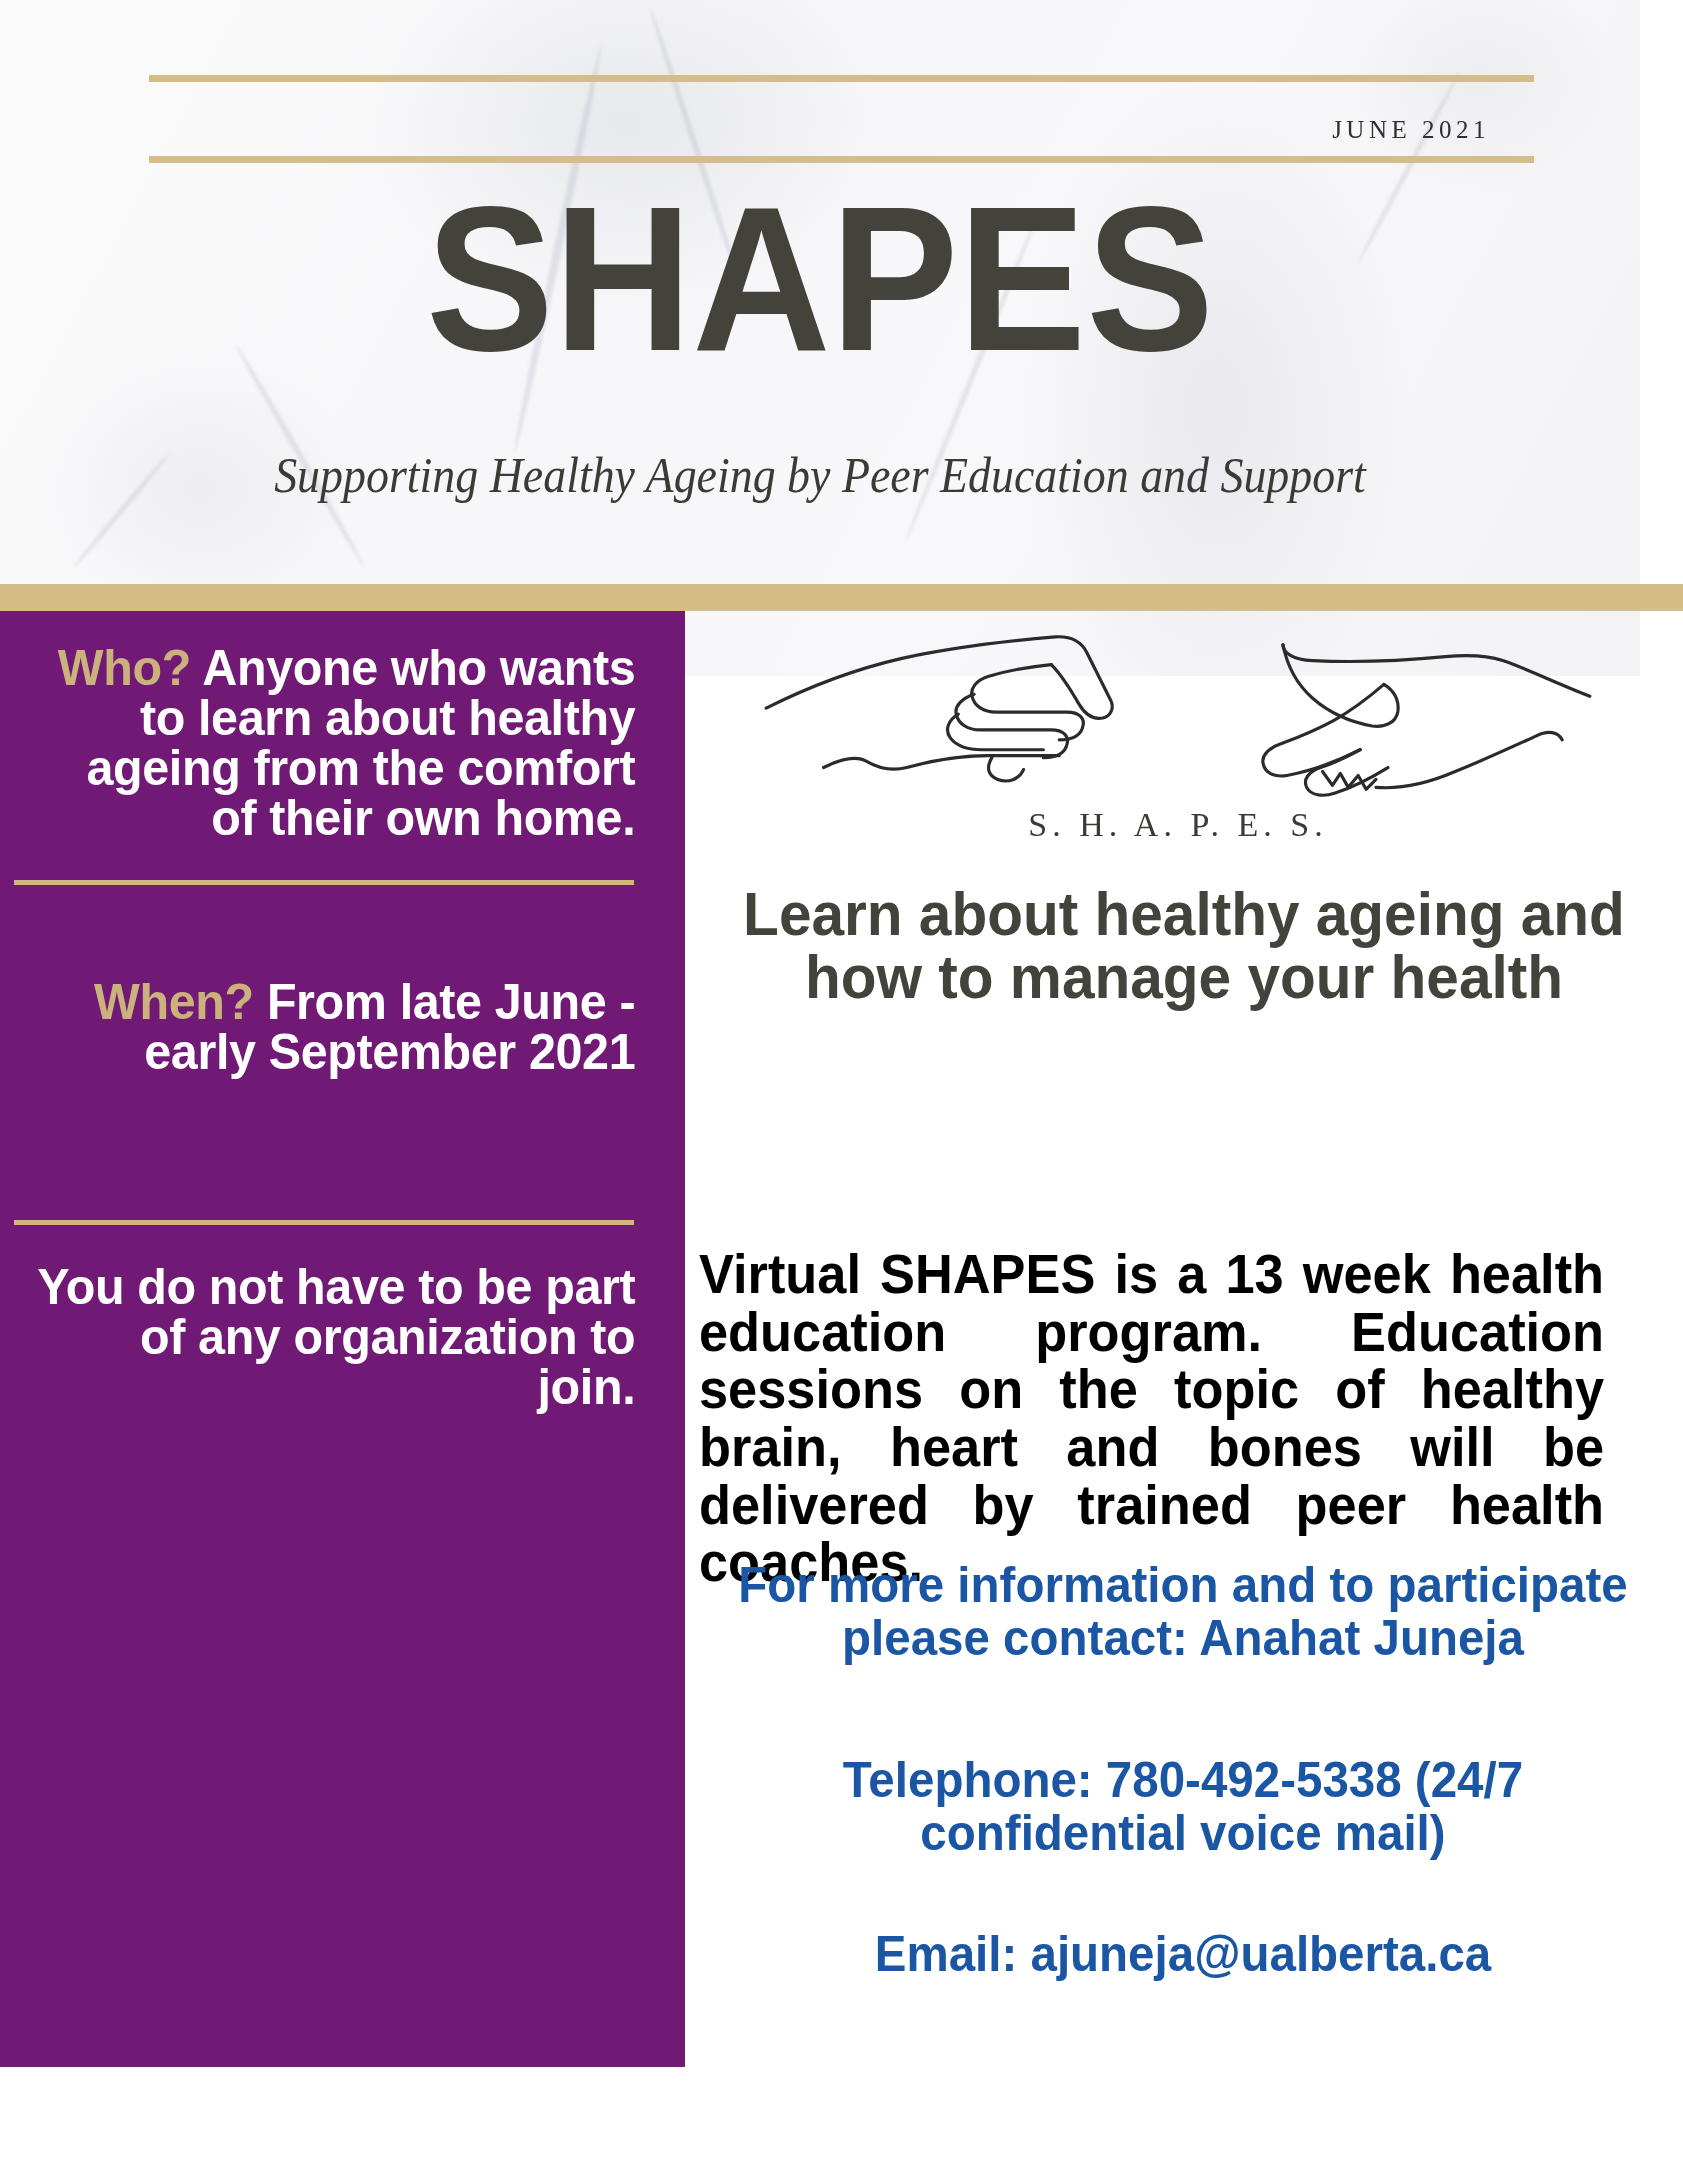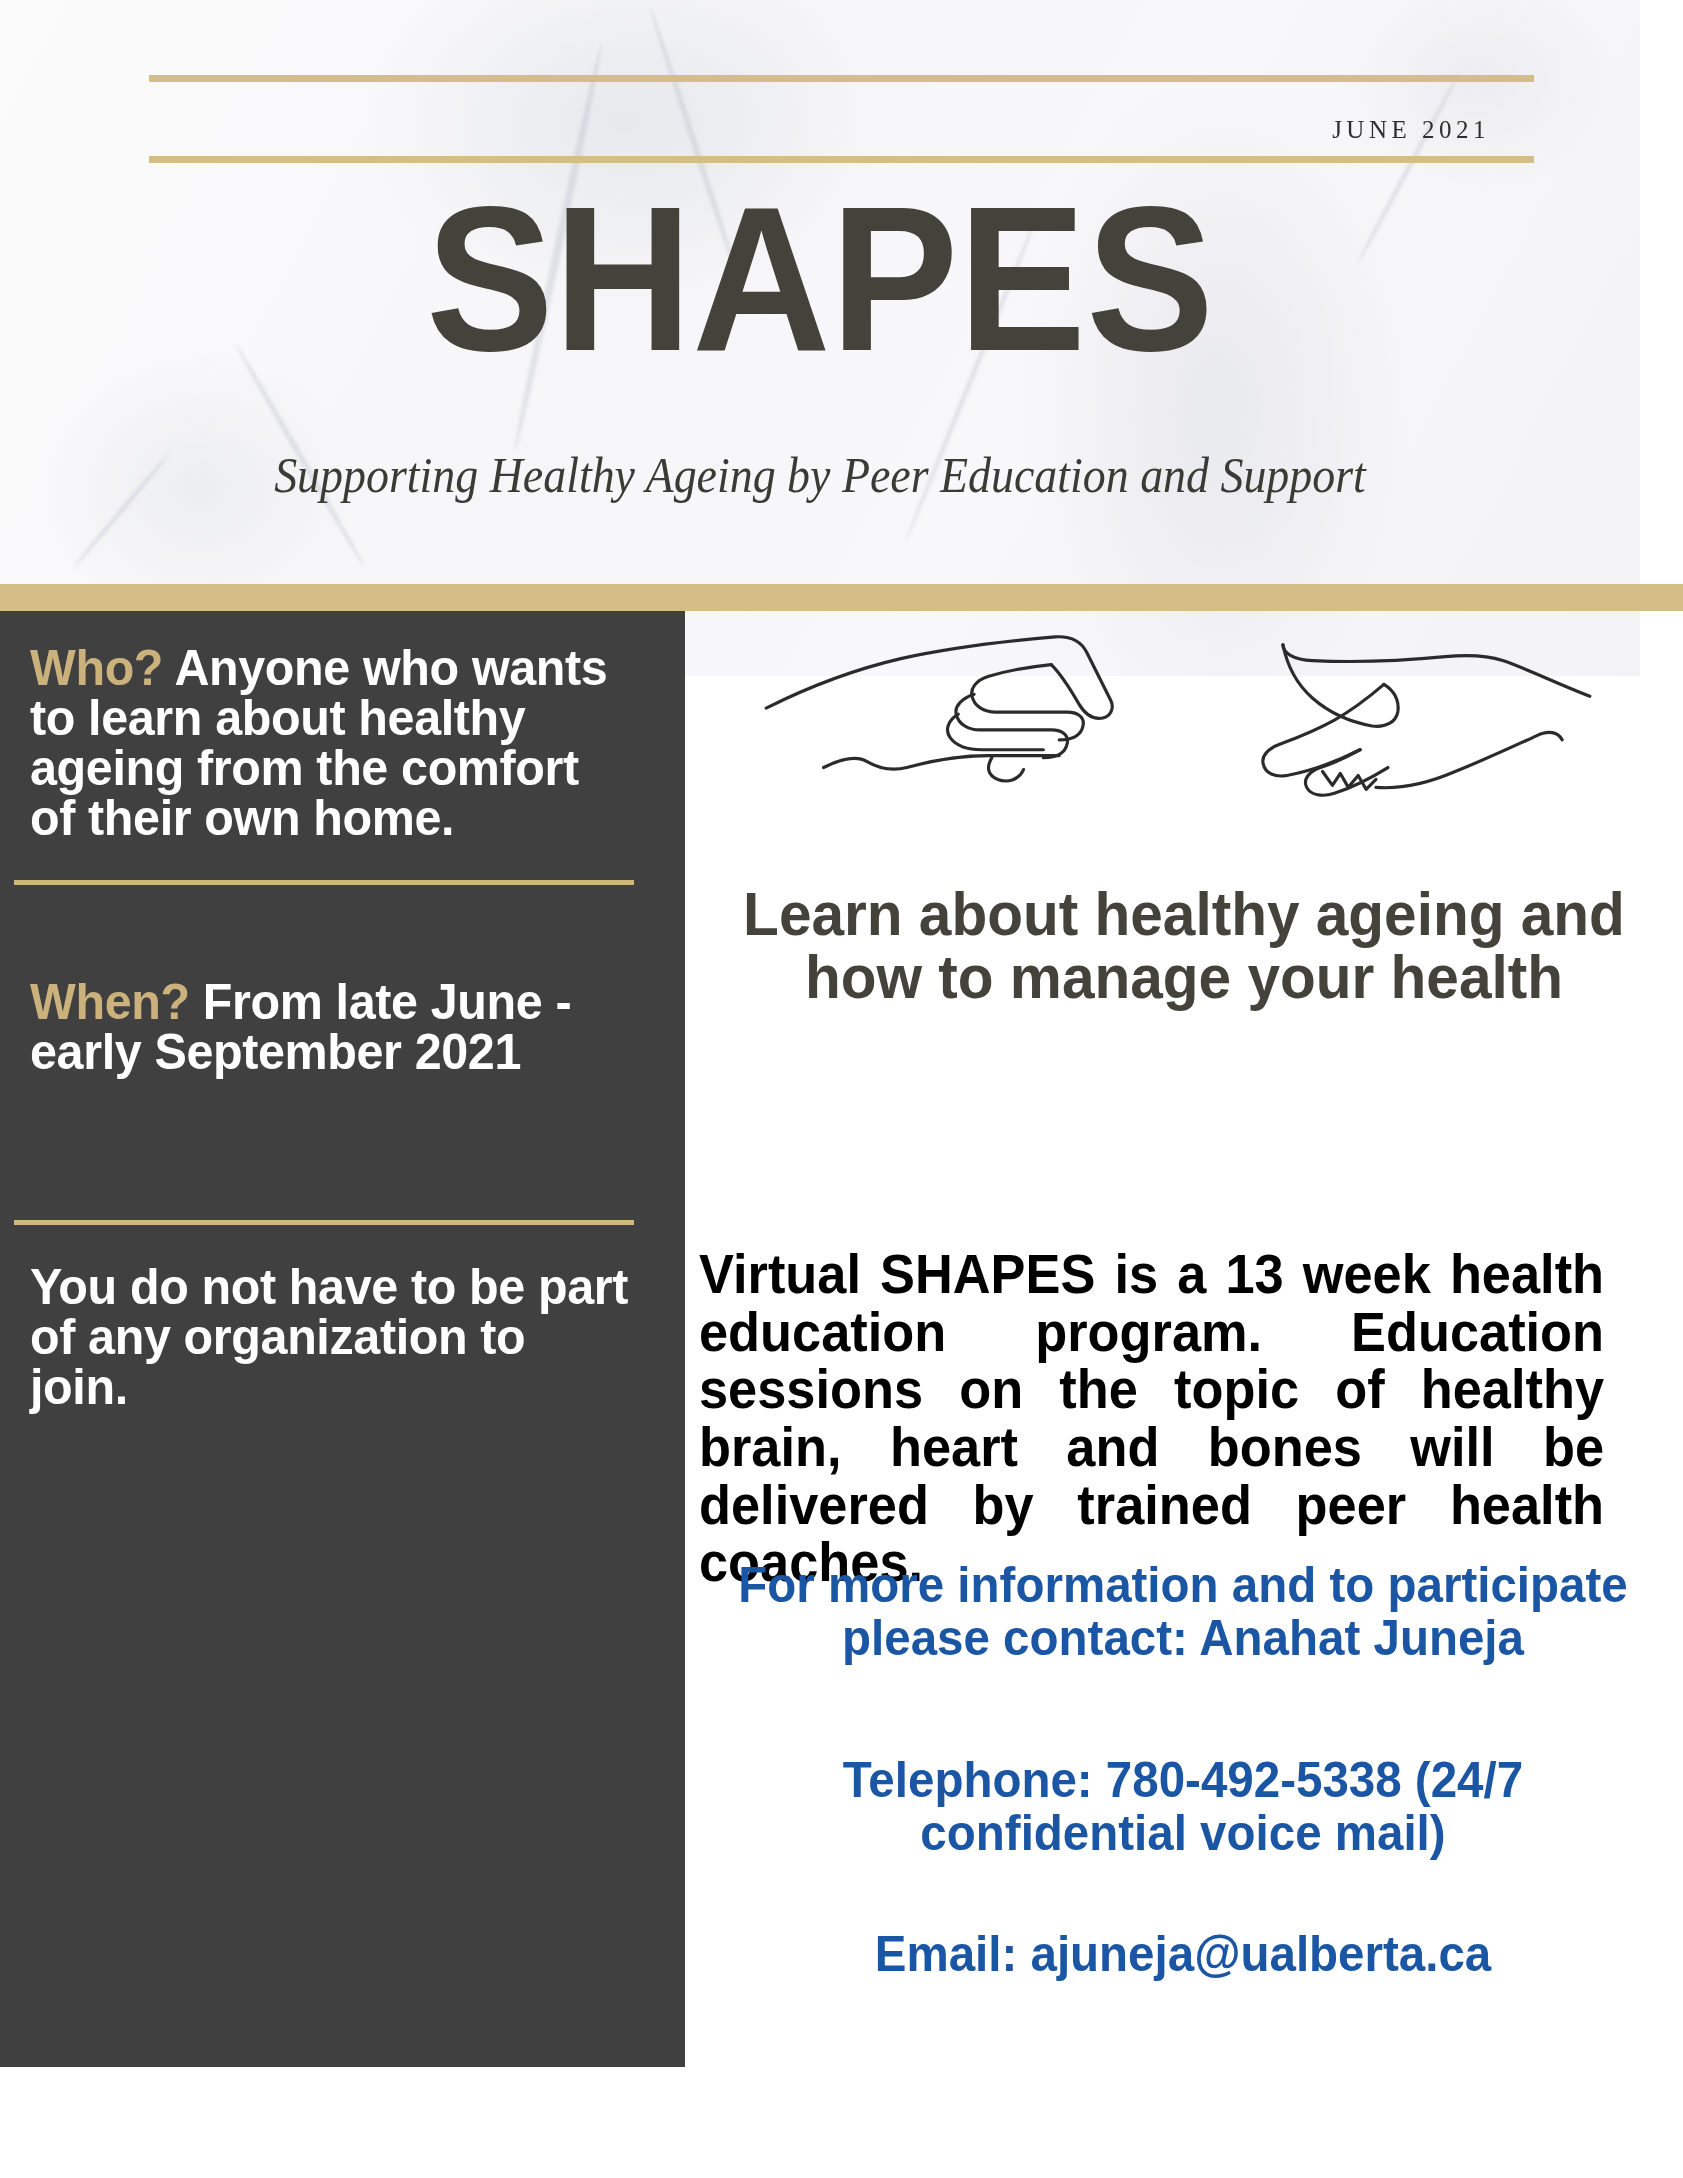--- a/index.html
+++ b/index.html
@@ -96,23 +96,24 @@
     height: 27px;
     background: #d5bd87;
   }
 
   
   #sidebar {
     position: absolute;
     left: 0; top: 611px;
     width: 685px;
     height: 1456px;
-    background: #404040;
+    background: #701a75;
     box-sizing: border-box;
     padding: 8px;
+    text-align: right;
   }
 
   .side-block {
     position: absolute;
     left: 30px;
     width: 624px;
     color: #ffffff;
     font-weight: bold;
     font-size: 50px;
     line-height: 1.0;
@@ -307,20 +308,21 @@
                C 552 150, 546 158, 550 166
                C 554 174, 566 176, 578 172
                C 596 166, 616 156, 632 146"></path>
 
       <path d="M566 150 L 576 164 L 584 152 L 592 166 L 602 154 L 610 168 L 620 158"></path>
 
       <path d="M620 166 C 644 168, 672 162, 700 150
                C 730 138, 760 124, 782 114
                C 794 108, 804 110, 808 118"></path>
     </svg>
+    <div id="logo-wordmark">S. H. A. P. E. S.</div>
   </div>
 
   <div id="content-heading">Learn about healthy ageing and how to manage your health</div>
 
   <div id="content-body">Virtual SHAPES is a 13 week health education program. Education sessions on the topic of healthy brain, heart and bones will be delivered by trained peer health coaches.</div>
 
   <div class="contact-line" id="contact-intro">For more information and to participate please contact: Anahat Juneja</div>
   <div class="contact-line" id="contact-phone">Telephone: 780-492-5338 (24/7 confidential voice mail)</div>
   <div class="contact-line" id="contact-email">Email: ajuneja@ualberta.ca</div>
 

